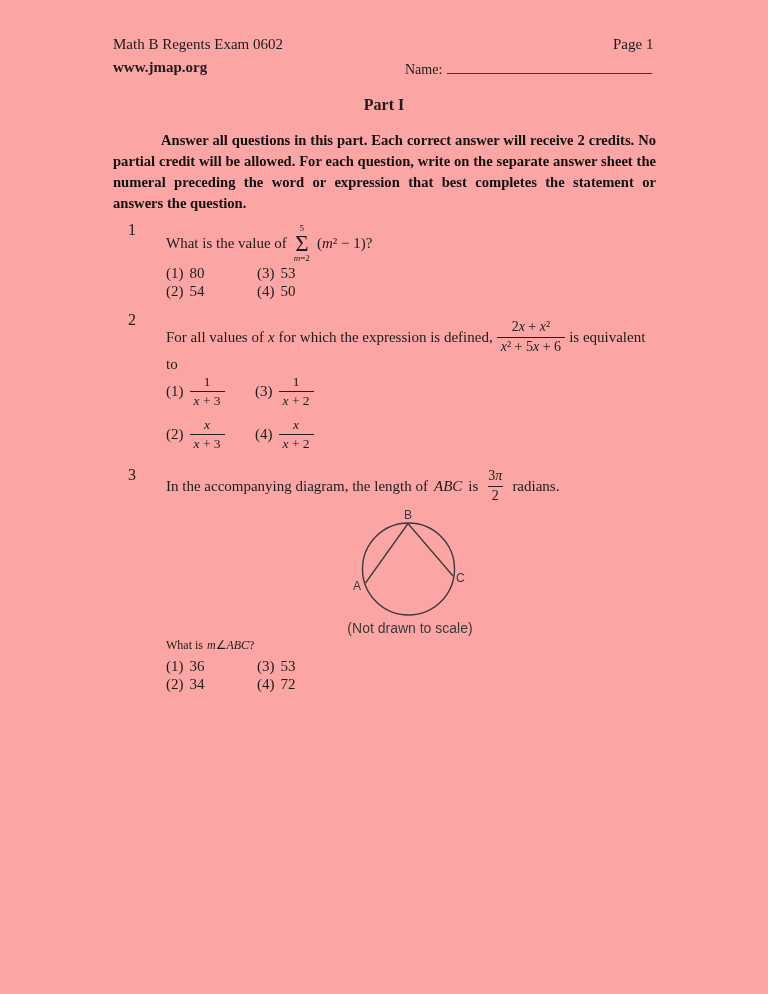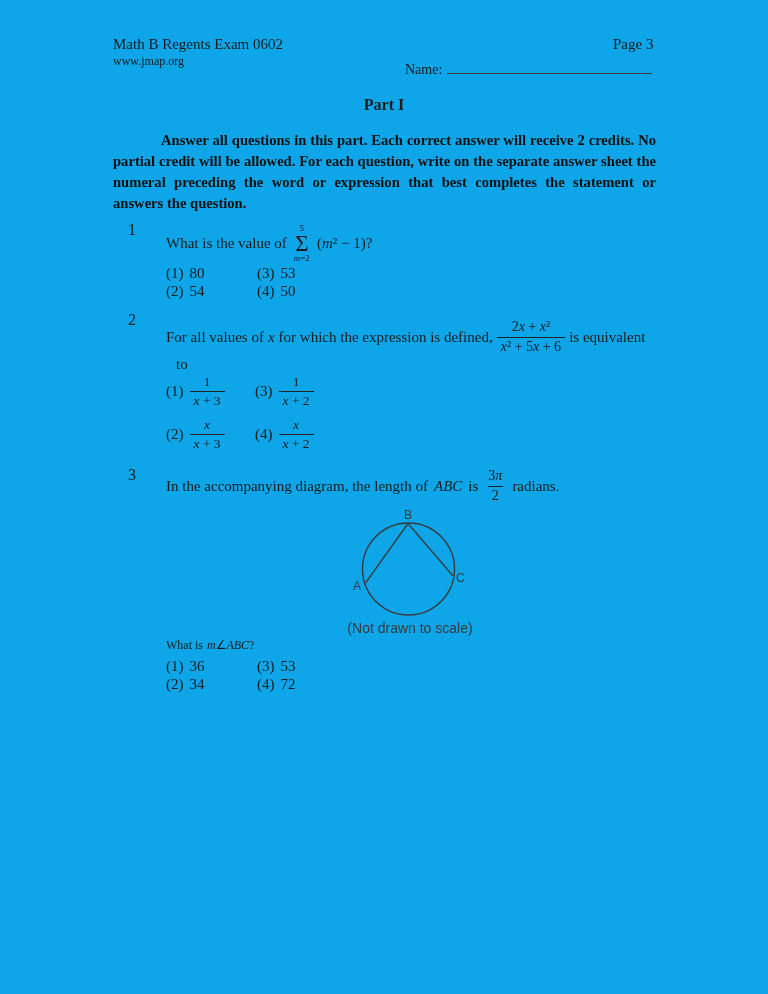--- a/index.html
+++ b/index.html
@@ -1,25 +1,25 @@
 <!DOCTYPE html>
 <html><head>
 <meta charset="utf-8">
 <style>
   html,body { margin:0; padding:0; background:#e8e8e8; }
   .page {
     position:relative; width:768px; height:994px; margin:0 auto;
-    background:#0ea5e9; overflow:hidden;
+    background:#fca5a5; overflow:hidden;
     font-family:"Liberation Serif", serif; color:#1c1c1c;
   }
   .abs { position:absolute; }
 
   
   .hdr-left { left:113px; top:36px; font-size:15px; line-height:17px; }
-  .hdr-site { font-size:12px; line-height:13px; margin-top:2px; }
+  .hdr-site { font-size:15px; line-height:13px; margin-top:8px;font-weight:bold; }
   .page-num { left:613px; top:36px; font-size:15px; }
   .name-row { left:405px; top:60px; font-size:14px; white-space:nowrap; }
   .name-line { display:inline-block; width:205px; height:13px;
                border-bottom:1.3px solid #3a3a3a; margin-left:5px; }
 
   
   .part-title { left:0; top:96px; width:768px; text-align:center;
                 font-weight:bold; font-size:16px; }
   .instructions { left:113px; top:130px; width:543px;
                   font-weight:bold; font-size:14.6px; line-height:21px;
@@ -29,21 +29,21 @@
   .q-num { font-size:16px; }
   .flexline { display:flex; align-items:center; white-space:nowrap; font-size:15px; }
   .gap4 { gap:4px; } .gap6 { gap:6px;justify-content:space-between; }
 
   .q1-num { left:128px; top:221px; }
   .q1-line { left:166px; top:224px; height:38px; }
   .q1-choices { left:166px; top:264px; }
 
   .q2-num { left:128px; top:311px; }
   .q2-line { left:166px; top:314px; height:46px; }
-  .q2-to { left:176px; top:356px; font-size:15px; }
+  .q2-to { left:166px; top:356px; font-size:15px; }
   .q2-choices { left:166px; top:374px; }
 
   .q3-num { left:128px; top:466px; }
   .q3-line { left:166px; top:464px; height:44px; }
   .q3-diagram { left:345px; top:506px; }
   .q3-caption { left:343px; top:620px; width:134px; text-align:center;
                 font-family:"Liberation Sans", sans-serif; font-size:14px; color:#3a3a3a; }
   .q3-what { left:166px; top:638px; font-size:12px; }
   .q3-choices { left:166px; top:657px; }
 
@@ -72,21 +72,21 @@
 </style>
 </head>
 <body>
 
 <div class="page">
 
   <div class="abs hdr-left">
     <div>Math B Regents Exam 0602</div>
     <div class="hdr-site">www.jmap.org</div>
   </div>
-  <div class="abs page-num">Page 3</div>
+  <div class="abs page-num">Page 1</div>
   <div class="abs name-row">
     <span>Name:</span><span class="name-line"></span>
   </div>
 
   <div class="abs part-title">Part I</div>
   <p class="abs instructions">Answer all questions in this part. Each correct answer will receive 2 credits. No partial credit will be allowed.  For each question, write on the separate answer sheet the numeral preceding the word or expression that best completes the statement or answers the question.</p>
 
   <div class="abs q-num q1-num">1</div>
   <div class="abs flexline gap4 q1-line">
     <span>What is the value of</span>

